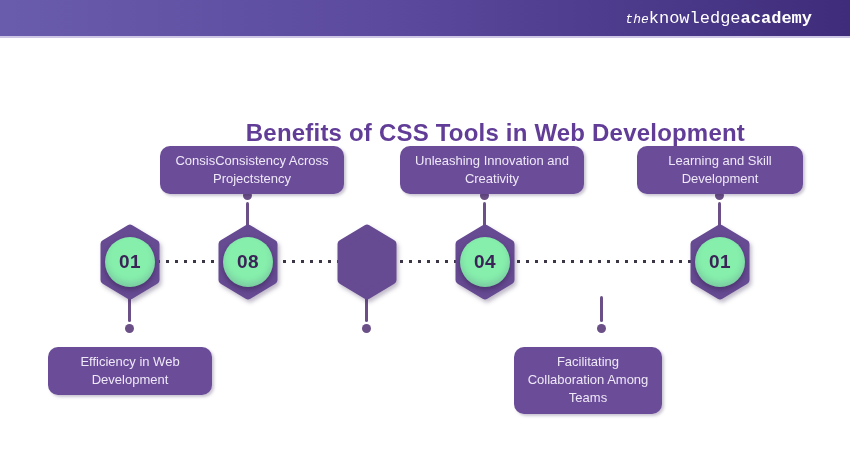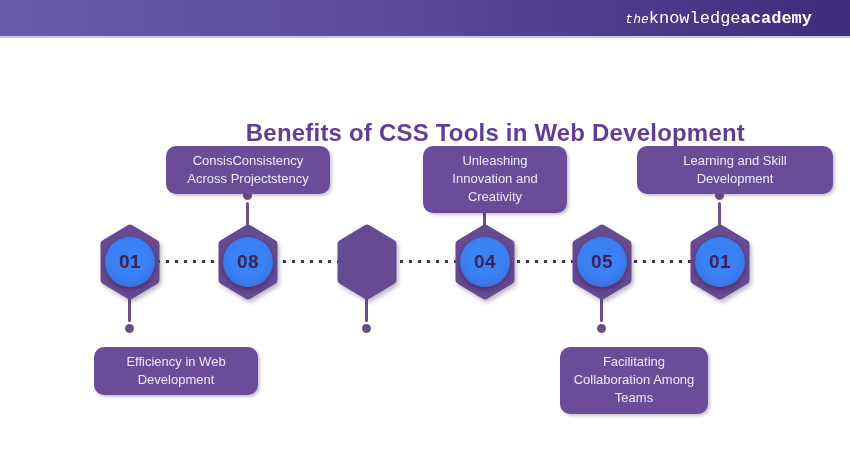--- a/index.html
+++ b/index.html
@@ -73,21 +73,21 @@
     filter: drop-shadow(2px 3px 2px rgba(45, 25, 75, 0.30));
   }
   .hex svg { display: block; width: 68px; height: 76px; }
   .num-circle {
     position: absolute;
     top: 13px;
     left: 9px;
     width: 50px;
     height: 50px;
     border-radius: 50%;
-    background: #3b82f6;
+    background: #86efac;
     box-shadow: 0 3px 5px rgba(30, 10, 50, 0.35),
                 inset 0 -4px 6px rgba(70, 40, 110, 0.18);
     display: flex;
     align-items: center;
     justify-content: center;
     font-size: 19px;
     font-weight: 700;
     color: #3b2358;
     letter-spacing: 0.5px;
   }
@@ -121,21 +121,21 @@
     line-height: 1.4;
     text-align: center;
     display: flex;
     align-items: center;
     justify-content: center;
     padding: 6px 8px;
     box-shadow: 2px 2px 3px rgba(45, 25, 75, 0.25);
     z-index: 2;
   }
   .label-box.above { top: 146px; }
-  .label-box.below { top: 347px; margin-left: 46px; }
+  .label-box.below { top: 347px; }
 </style>
 </head>
 <body>
 
 <div class="stage">
 
   <div class="header">
     <div class="logo"><span class="the">the</span><span class="knowledge">knowledge</span><span class="academy">academy</span></div>
   </div>
 
@@ -154,53 +154,47 @@
   <div class="label-box below" style="left:48px;width:164px">Efficiency in Web Development</div>
 
   <div class="hex" style="left:214px">
     <svg viewBox="0 0 68 76">
       <polygon points="34,5 59,20 59,56 34,71 9,56 9,20" fill="#664a92" stroke="#664a92" stroke-width="9" stroke-linejoin="round"></polygon>
     </svg>
     <div class="num-circle">08</div>
   </div>
   <div class="stem above" style="left:246px"></div>
   <div class="stem-dot above" style="left:243px"></div>
-  <div class="label-box above" style="left:166px;width:164px">ConsisConsistency Across Projectstency</div>
+  <div class="label-box above" style="left:160px;width:184px">ConsisConsistency Across Projectstency</div>
 
   <div class="hex" style="left:333px">
     <svg viewBox="0 0 68 76">
       <polygon points="34,5 59,20 59,56 34,71 9,56 9,20" fill="#664a92" stroke="#664a92" stroke-width="9" stroke-linejoin="round"></polygon>
     </svg>
   </div>
   <div class="stem below" style="left:365px"></div>
   <div class="stem-dot below" style="left:362px"></div>
 
   <div class="hex" style="left:451px">
     <svg viewBox="0 0 68 76">
       <polygon points="34,5 59,20 59,56 34,71 9,56 9,20" fill="#664a92" stroke="#664a92" stroke-width="9" stroke-linejoin="round"></polygon>
     </svg>
     <div class="num-circle">04</div>
   </div>
   <div class="stem above" style="left:483px"></div>
   <div class="stem-dot above" style="left:480px"></div>
-  <div class="label-box above" style="left:423px;width:144px">Unleashing Innovation and Creativity</div>
-
-  <div class="hex" style="left:568px">
-    <svg viewBox="0 0 68 76">
-      <polygon points="34,5 59,20 59,56 34,71 9,56 9,20" fill="#664a92" stroke="#664a92" stroke-width="9" stroke-linejoin="round"></polygon>
-    </svg>
-    <div class="num-circle">05</div>
-  </div>
+  <div class="label-box above" style="left:400px;width:184px">Unleashing Innovation and Creativity</div>
+
   <div class="stem below" style="left:600px"></div>
   <div class="stem-dot below" style="left:597px"></div>
   <div class="label-box below" style="left:514px;width:148px">Facilitating Collaboration Among Teams</div>
 
   <div class="hex" style="left:686px">
     <svg viewBox="0 0 68 76">
       <polygon points="34,5 59,20 59,56 34,71 9,56 9,20" fill="#664a92" stroke="#664a92" stroke-width="9" stroke-linejoin="round"></polygon>
     </svg>
     <div class="num-circle">01</div>
   </div>
   <div class="stem above" style="left:718px"></div>
   <div class="stem-dot above" style="left:715px"></div>
-  <div class="label-box above" style="left:637px;width:196px">Learning and Skill Development</div>
+  <div class="label-box above" style="left:637px;width:166px">Learning and Skill Development</div>
 
 </div>
 
 </body></html>

